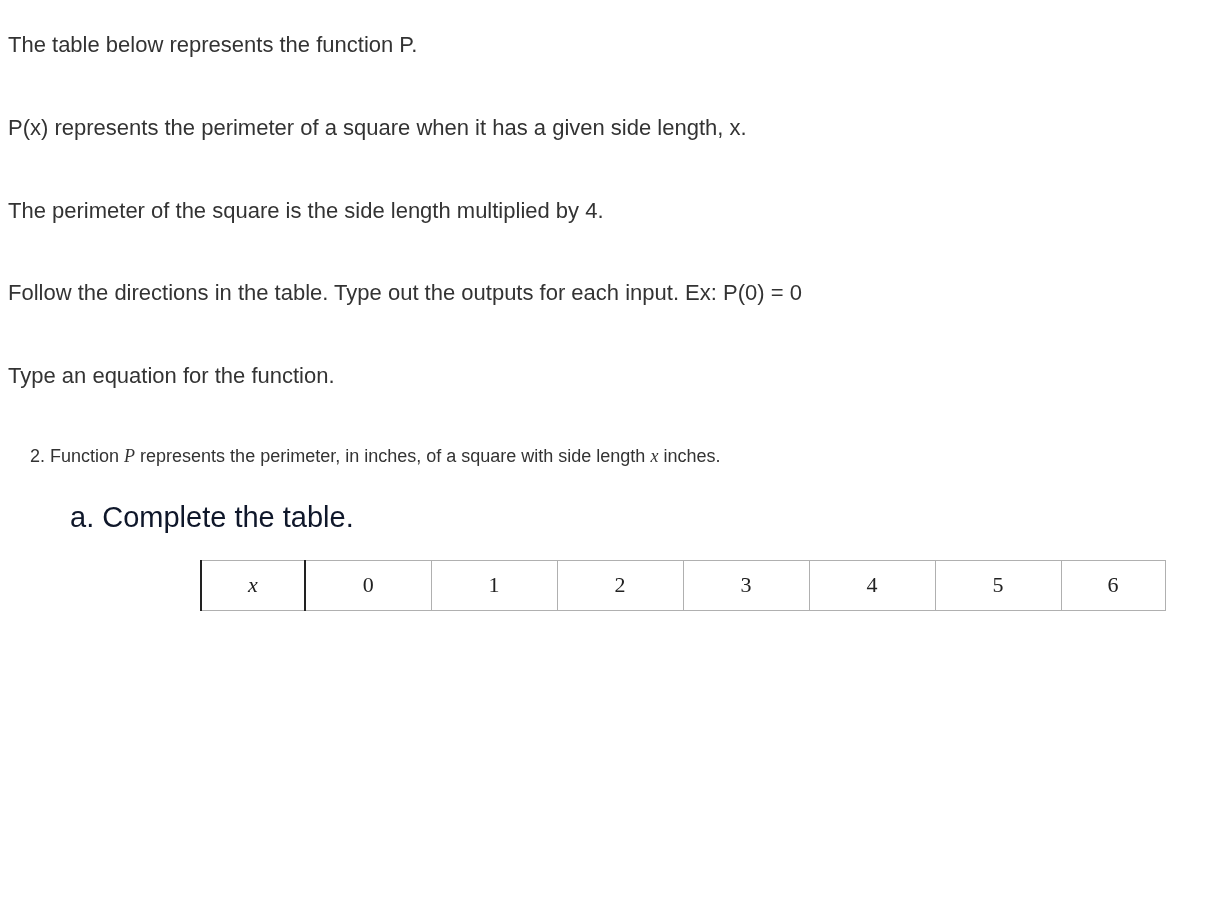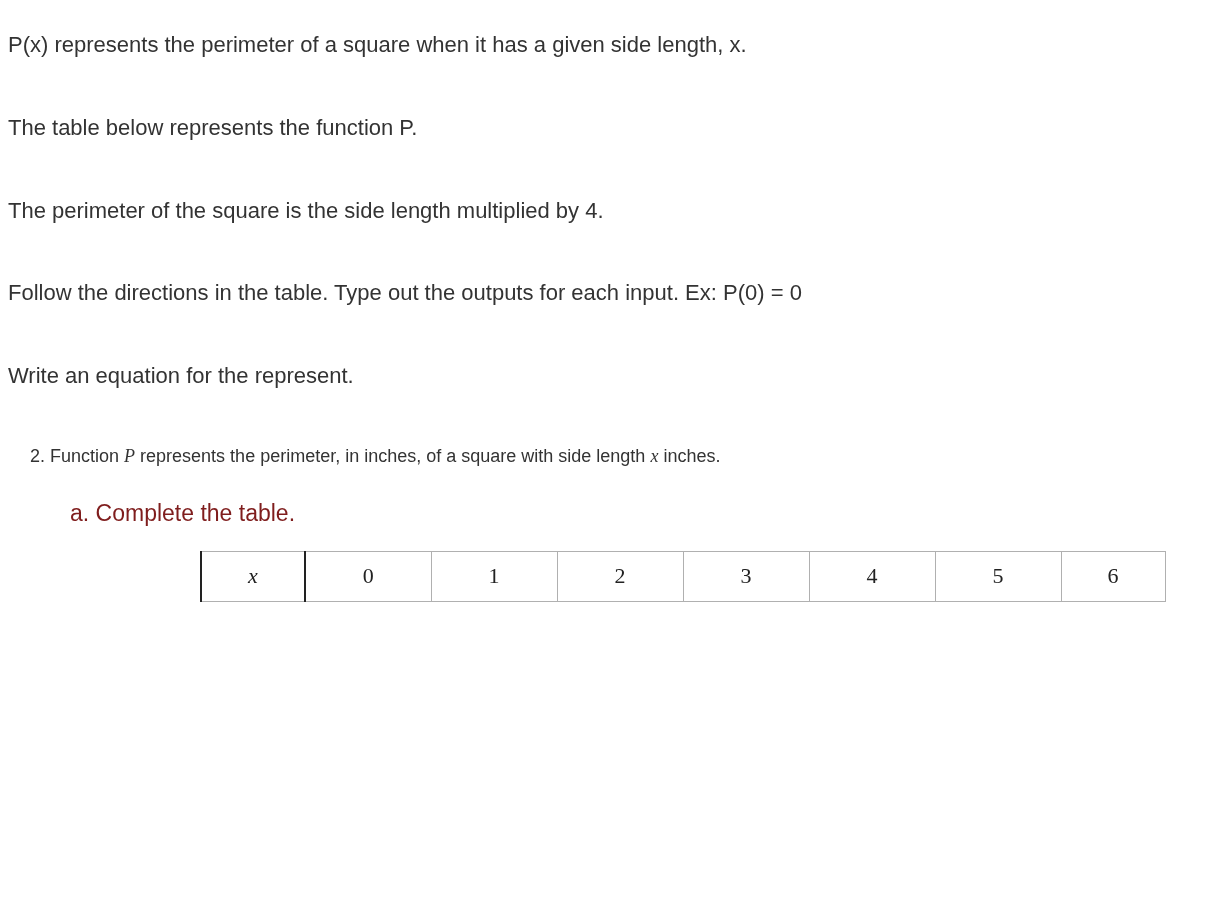--- a/index.html
+++ b/index.html
@@ -36,22 +36,22 @@
   .question-text .func-letter {
     font-style: italic;
     font-family: 'Times New Roman', Times, serif;
   }
   .var-x {
     font-style: italic;
     font-family: 'Times New Roman', Times, serif;
   }
   .sub-item {
     padding-left: 40px;
-    font-size: 23px;
-    color: #7f1d1d;
+    font-size: 29px;
+    color: #0f172a;
     margin-bottom: 22px;
   }
   .table-wrap {
     padding-left: 170px;
     margin-bottom: 34px;
   }
   table.func-table {
     border-collapse: collapse;
     font-family: 'Times New Roman', Times, serif;
     font-size: 22px;
@@ -80,25 +80,25 @@
   }
   .px-italic {
     font-style: italic;
   }
 </style>
 </head>
 <body>
 
 <div class="content">
 
+  <p class="intro-para">The table below represents the function P.</p>
   <p class="intro-para">P(x) represents the perimeter of a square when it has a given side length, x.</p>
-  <p class="intro-para">The table below represents the function P.</p>
   <p class="intro-para">The perimeter of the square is the side length multiplied by 4.</p>
   <p class="intro-para">Follow the directions in the table. Type out the outputs for each input. Ex: P(0) = 0</p>
-  <p class="intro-para">Write an equation for the represent.</p>
+  <p class="intro-para">Type an equation for the function.</p>
 
   <div class="question-block">
     <p class="question-text">
       <span>2.</span>
       <span>Function </span><span class="func-letter">P</span><span> represents the perimeter, in inches, of a square with side length </span><span class="var-x">x</span><span> inches.</span>
     </p>
 
     <p class="sub-item">a. Complete the table.</p>
 
     <div class="table-wrap">

